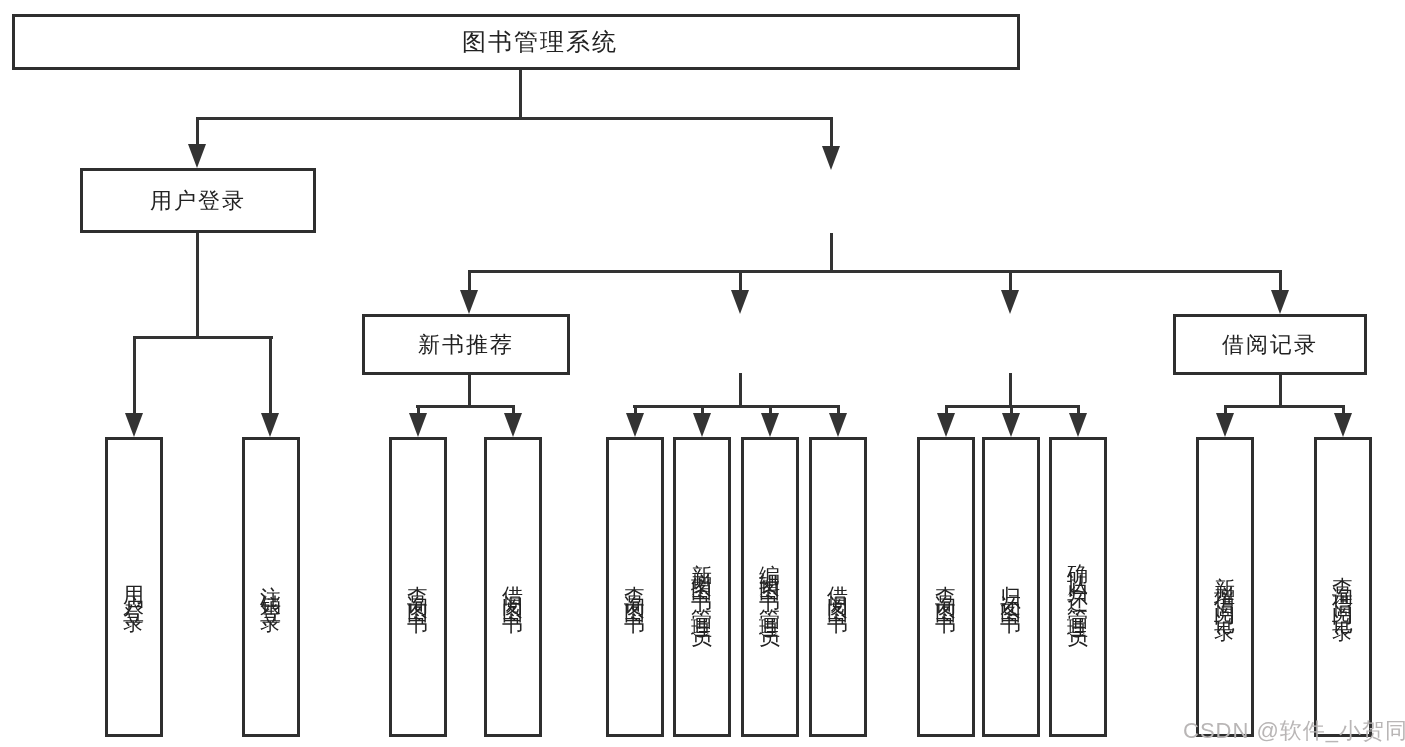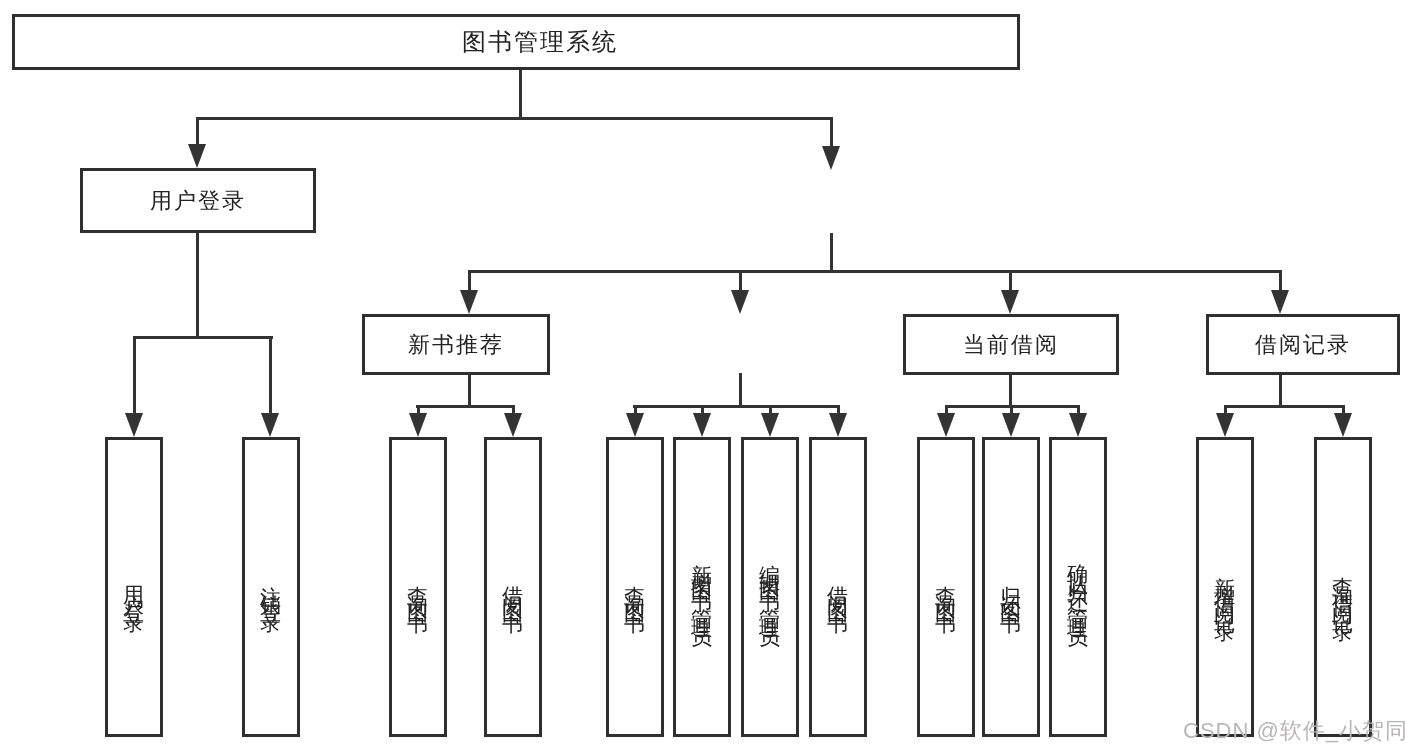--- a/index.html
+++ b/index.html
@@ -114,27 +114,24 @@
   <div class="ah" style="left:1334px;top:413px;"></div>
 
   <div class="box rootbox" style="left:12px;top:14px;width:1008px;height:56px;padding-left:48px;">
     <span>图书管理系统</span>
   </div>
 
   <div class="box" style="left:80px;top:168px;width:236px;height:65px;">
     <span>用户登录</span>
   </div>
 
-  <div class="box" style="left:362px;top:314px;width:188px;height:61px;">
+  <div class="box" style="left:362px;top:314px;width:208px;height:61px;">
     <span>新书推荐</span>
   </div>
-  <div class="box" style="left:903px;top:314px;width:216px;height:61px;">
-    <span>当前借阅</span>
-  </div>
-  <div class="box" style="left:1173px;top:314px;width:194px;height:61px;margin-left:33px;">
+  <div class="box" style="left:1173px;top:314px;width:194px;height:61px;">
     <span>借阅记录</span>
   </div>
 
   <div class="vbox" style="left:105px;">
     <span>用户登录</span>
   </div>
   <div class="vbox" style="left:242px;">
     <span>注销登录</span>
   </div>
 

